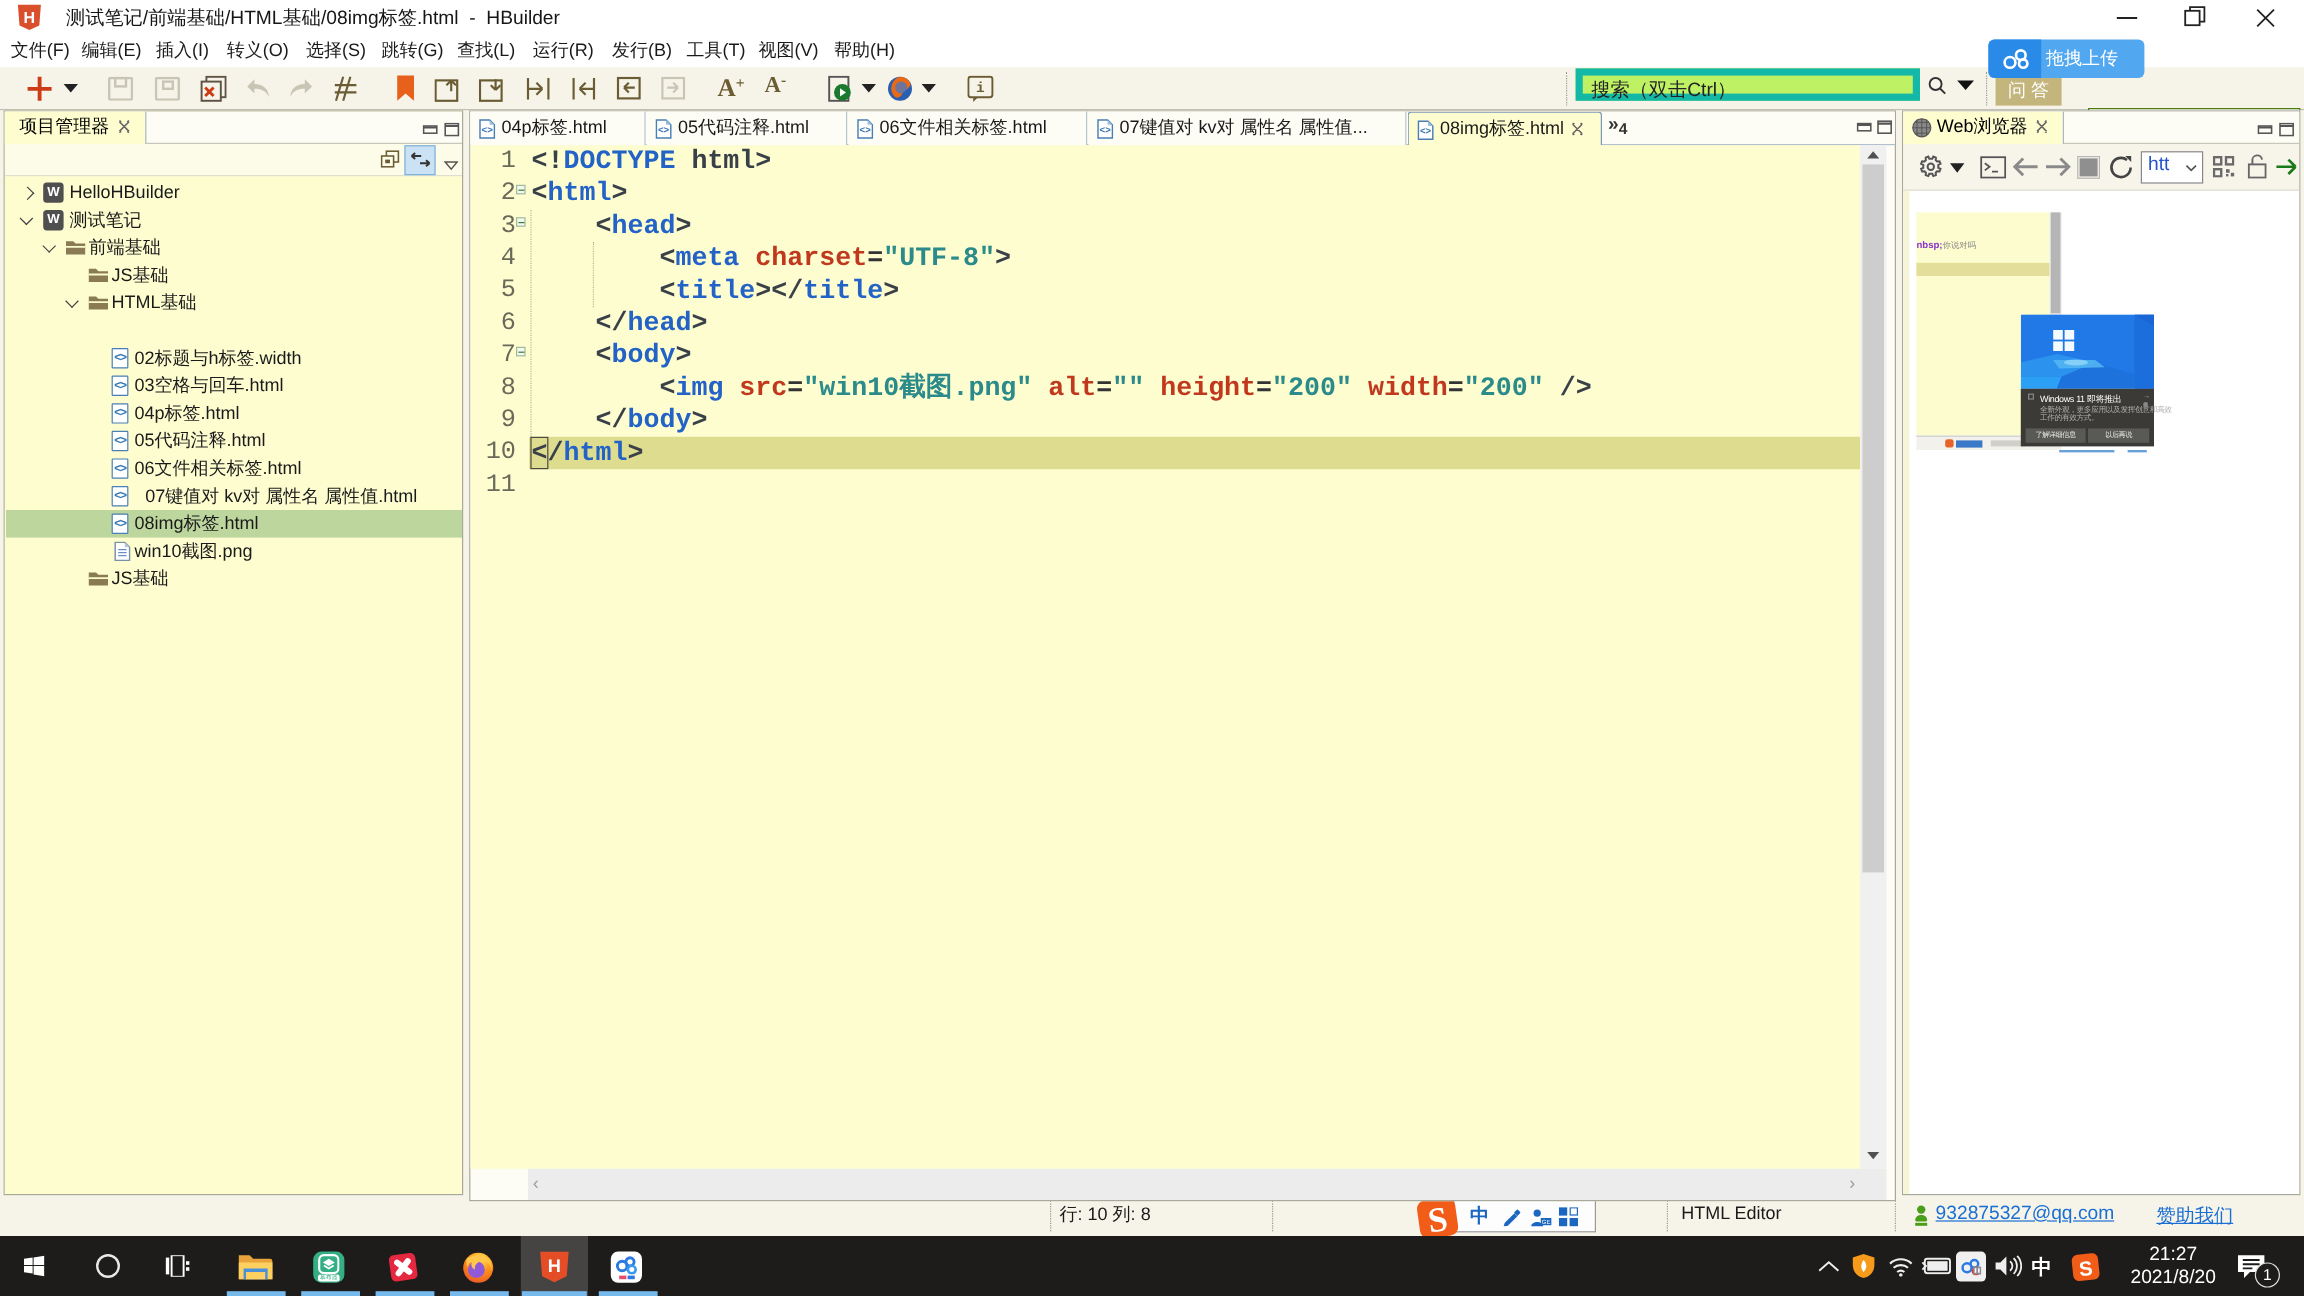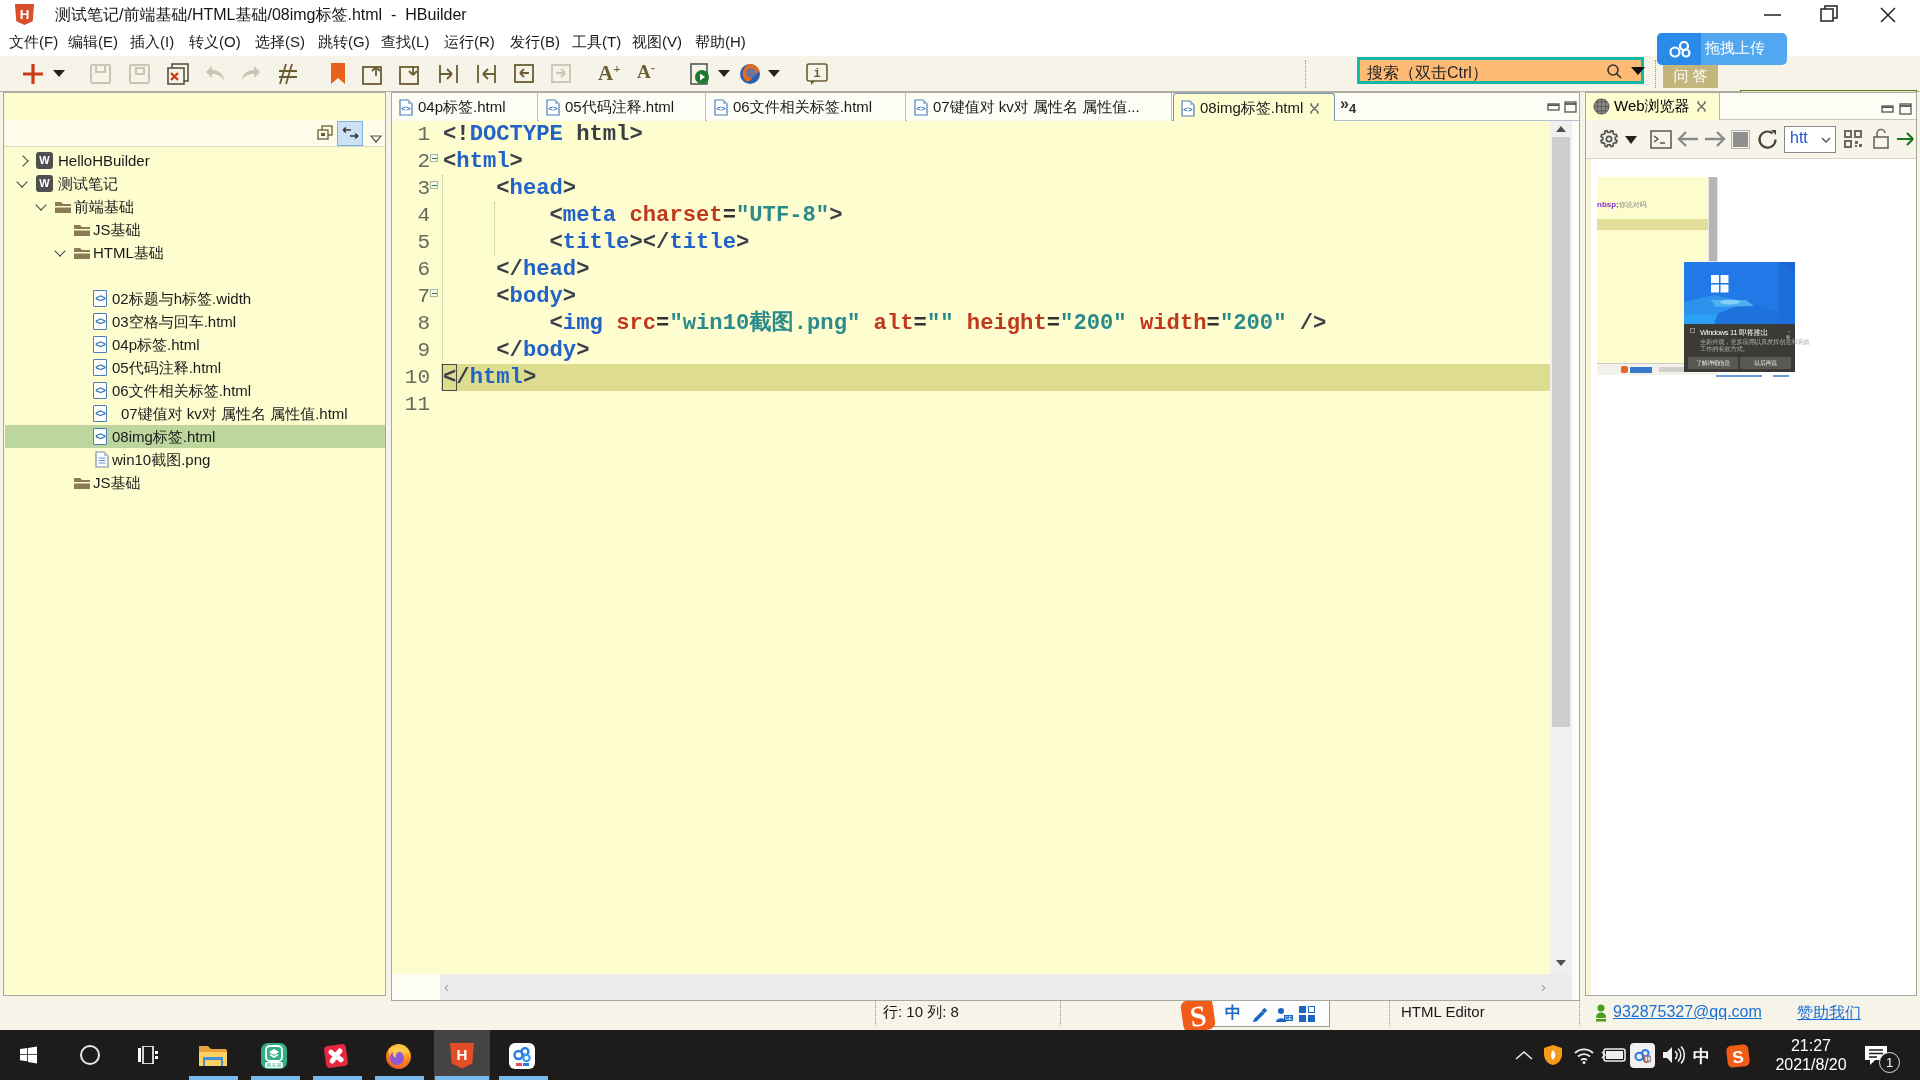--- a/index.html
+++ b/index.html
@@ -162,21 +162,21 @@
       <circle cx="13" cy="11" r="5" fill="#3a7ad0" opacity="0.7"></circle>
     </svg>
   <div style="position:absolute;left:768px;top:14px;width:0;height:0;border-left:6px solid transparent;border-right:6px solid transparent;border-top:7px solid #222;"></div>
   <svg style="position:absolute;left:806px;top:7px;" width="23" height="22">
       <rect x="1" y="1" width="20" height="17" rx="2" fill="none" stroke="#6b5d33" stroke-width="1.6"></rect>
       <path d="M5 18 l0 4 4 -4" fill="#6b5d33"></path>
       <text x="11" y="14" font-size="12" font-weight="bold" fill="#6b5d33" text-anchor="middle" font-family="Liberation Mono">i</text>
     </svg>
 
   <div style="position:absolute;left:1305px;top:4px;height:28px;border-left:1px dotted #9a9a8a;"></div>
-  <div style="position:absolute;left:1313px;top:1px;width:287px;height:27px;background:#fdba74;border:3px solid #14b8a6;font-size:16px;color:#222;line-height:26px;margin-left:44px;"><span style="margin-left:7px;">搜索（双击Ctrl）</span></div>
+  <div style="position:absolute;left:1313px;top:1px;width:287px;height:27px;background:#bef264;border:6px solid #14b8a6;font-size:16px;color:#222;line-height:26px;"><span style="margin-left:7px;">搜索（双击Ctrl）</span></div>
   <svg style="position:absolute;left:1606px;top:7px;" width="17" height="17">
       <circle cx="7" cy="7" r="5" fill="none" stroke="#333" stroke-width="1.6"></circle>
       <line x1="10.5" y1="10.5" x2="15" y2="15" stroke="#333" stroke-width="1.6"></line>
     </svg>
   <div style="position:absolute;left:1631px;top:11px;width:0;height:0;border-left:7px solid transparent;border-right:7px solid transparent;border-top:8px solid #111;"></div>
   <div style="position:absolute;left:1655px;top:4px;height:28px;border-left:1px dotted #9a9a8a;"></div>
   <div style="position:absolute;left:1663px;top:7px;width:55px;height:25px;background:#c3b57c;color:#fff;font-size:15px;text-align:center;line-height:25px;">问 答</div>
   <div style="position:absolute;left:1740px;top:5px;width:177px;height:26px;background:#ececec;border:1px solid #4d7c0f;font-size:16px;color:#404040;line-height:25px;margin-top:29px;"><span style="margin-left:8px;">边改边看模式</span><svg style="position:absolute;right:8px;top:9px;" width="12" height="8">
         <path d="M1 1 l5 5 5-5" stroke="#444" stroke-width="1.5" fill="none"></path>
       </svg></div>
@@ -357,20 +357,33 @@
       <path d="M2 2 h22 v14 h-12 l-5 5 v-5 h-5 z" fill="#fff"></path>
       <path d="M6 6 h14 M6 9.5 h14 M6 13 h8" stroke="#1d1c1b" stroke-width="1.6"></path>
     </svg>
   <div style="position:absolute;left:1879px;top:22px;width:21px;height:21px;border:1.5px solid #ddd;border-radius:50%;background:#1d1c1b;color:#fff;font-size:13px;text-align:center;line-height:20px;">1</div>
 </div>
 
 <div style="position:absolute;left:0;top:92px;width:1920px;height:904px;background:#f6f3e9;"></div>
 
 <div id="leftpanel">
 
+  <div style="position:absolute;left:0;top:0;width:381px;height:27px;background:#fdfcf5;border-bottom:1px solid #c8c8ba;">
+    <div style="position:absolute;left:0;top:0;width:118px;height:27px;background:#fdfdd0;border-right:1px solid #a8b8c8;font-size:15px;line-height:26px;"><span style="margin-left:12px;">项目管理器</span><span style="margin-left:7px;"><svg width="11" height="11" viewBox="0 0 11 11" style="position:relative;top:1px;">
+            <path d="M1.5 1.5 L9.5 9.5 M9.5 1.5 L1.5 9.5 M1.5 0.5 l1.5 1 M9.5 0.5 l-1.5 1 M1.5 10.5 l1.5-1 M9.5 10.5 l-1.5-1" stroke="#666" stroke-width="1.3" fill="none"></path>
+          </svg></span></div>
+    <div style="position:absolute;left:348px;top:8px;"><svg width="14" height="12">
+          <rect x="1" y="3" width="11" height="6" fill="none" stroke="#555" stroke-width="1.3"></rect>
+          <line x1="1" y1="4.2" x2="12" y2="4.2" stroke="#555" stroke-width="1.6"></line>
+        </svg></div>
+    <div style="position:absolute;left:366px;top:8px;"><svg width="14" height="12">
+          <rect x="1" y="1" width="11" height="10" fill="none" stroke="#555" stroke-width="1.3"></rect>
+          <line x1="1" y1="3" x2="12" y2="3" stroke="#555" stroke-width="1.8"></line>
+        </svg></div>
+  </div>
 
   <div style="position:absolute;left:0;top:27px;width:381px;height:27px;background:#fcfce8;border-bottom:1px solid #d8d8ca;">
     <div style="position:absolute;left:313px;top:5px;"><svg width="17" height="16">
           <rect x="5" y="1" width="10" height="9" fill="none" stroke="#6b5d33" stroke-width="1.3"></rect>
           <rect x="1" y="5" width="10" height="9" fill="#fcfce8" stroke="#6b5d33" stroke-width="1.3"></rect>
           <rect x="4" y="8" width="4" height="3" fill="#6b5d33"></rect>
         </svg></div>
     <div style="position:absolute;left:333px;top:1px;width:26px;height:25px;background:#cbe2f5;border:1px solid #7fb2d9;"></div>
     <div style="position:absolute;left:337px;top:6px;"><svg width="19" height="15">
           <path d="M6 4 L2 4 M2 4 L5 1.5 M2 4 L5 6.5 M2 4 L10 4" stroke="#333" stroke-width="1.6" fill="none"></path>

